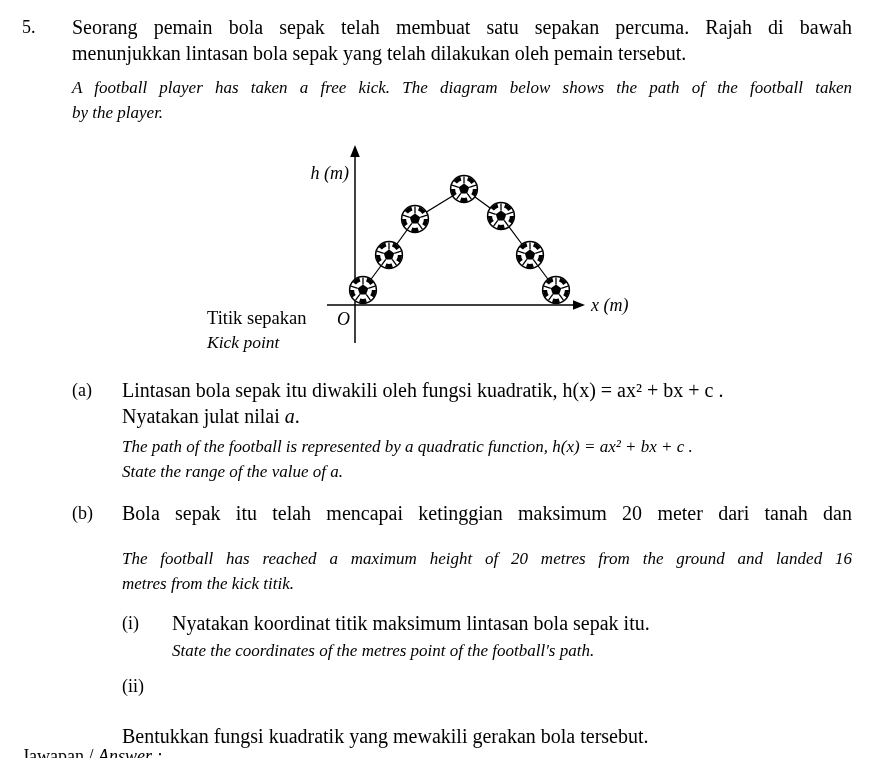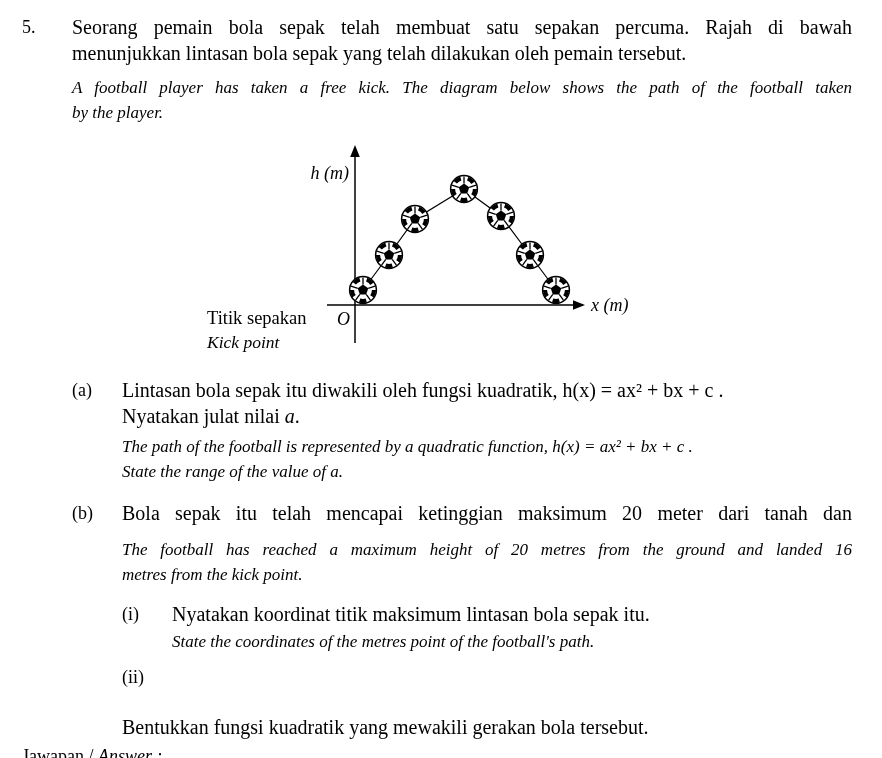--- a/index.html
+++ b/index.html
@@ -24,21 +24,21 @@
   .intro-en { margin-top:9px;font-style:italic; }
   .diagram { position:relative; height:218px; margin-top:18px; }
   .diagram svg { position:absolute; left:-72px; top:0; }
   .part { display:flex; margin-top:16px; }
   .part.sub { margin-top:14px; }
   .part.sub2 { margin-top:10px;flex-direction:column; }
   .plabel { flex:0 0 50px; font-size:18px; line-height:26px; }
   .pbody { flex:1; min-width:0; }
   .mt4 { }
   .mt5 { margin-top:5px; }
-  .mt3 { margin-top:11px; }
+  .mt3 { margin-top:20px; }
   .mt2 { margin-top:2px; }
   .footer {
     position:absolute; left:22px; top:744px;
     font-size:18px; line-height:24px;
   }
   .footer .it { font-style:italic; }
   svg text { font-family:"Liberation Serif", serif; fill:#000; }
 </style>
 </head>
 <body>
@@ -98,21 +98,21 @@
             <p class="en mt5"><span>The path of the football is represented by a quadratic function,</span> <span class="math">h(x) = ax² + bx + c .</span></p>
             <p class="en">State the range of the value of a.</p>
           </div>
         </div>
 
         <div class="part">
           <div class="plabel">(b)</div>
           <div class="pbody">
             <p class="ms jline">Bola sepak itu telah mencapai ketinggian maksimum 20 meter dari tanah dan</p>
             <p class="en jline mt3">The football has reached a maximum height of 20 metres from the ground and landed 16</p>
-            <p class="en">metres from the kick point.</p>
+            <p class="en">metres from the kick titik.</p>
 
             <div class="part sub">
               <div class="plabel">(i)</div>
               <div class="pbody">
                 <p class="ms">Nyatakan koordinat titik maksimum lintasan bola sepak itu.</p>
                 <p class="en mt2">State the coordinates of the metres point of the football's path.</p>
               </div>
             </div>
 
             <div class="part sub2">

